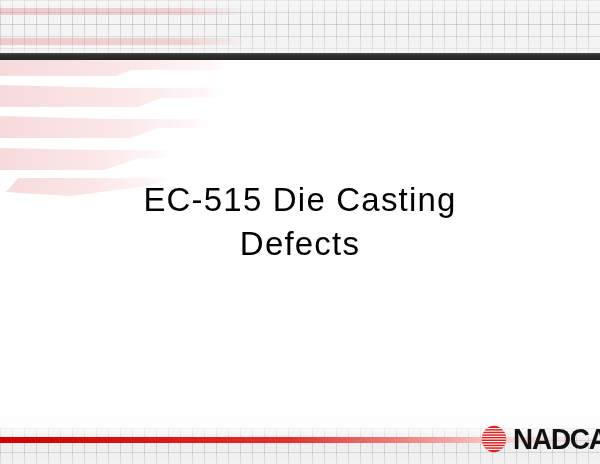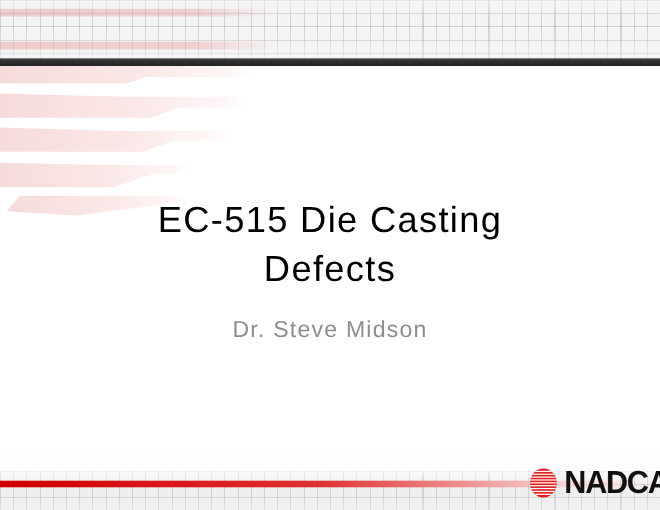--- a/index.html
+++ b/index.html
@@ -203,21 +203,20 @@
         <path d="M0,56  L0,78  L130,78 L158,68 L216,68 L216,59 L110,59 Z"></path>
         <path d="M0,88  L0,110 L104,110 L140,98 L178,98 L178,90 L96,90 Z"></path>
         <path d="M18,118 L6,132 L70,136 L148,126 L176,118 Z"></path>
       </g>
     </svg>
   </div>
 
   <div class="title-block">
     <h1 class="slide-title">EC-515 Die Casting
 Defects</h1>
-    <p class="slide-subtitle">Dr. Steve Midson</p>
   </div>
 
   <div class="bottom-fade"></div>
   <div class="bottom-band"></div>
   <div class="red-rule"></div>
 
   <div class="nadca-logo">
     <span class="nadca-mark">
       <svg width="28" height="28" viewBox="0 0 28 28" xmlns="http://www.w3.org/2000/svg">
         <defs>

